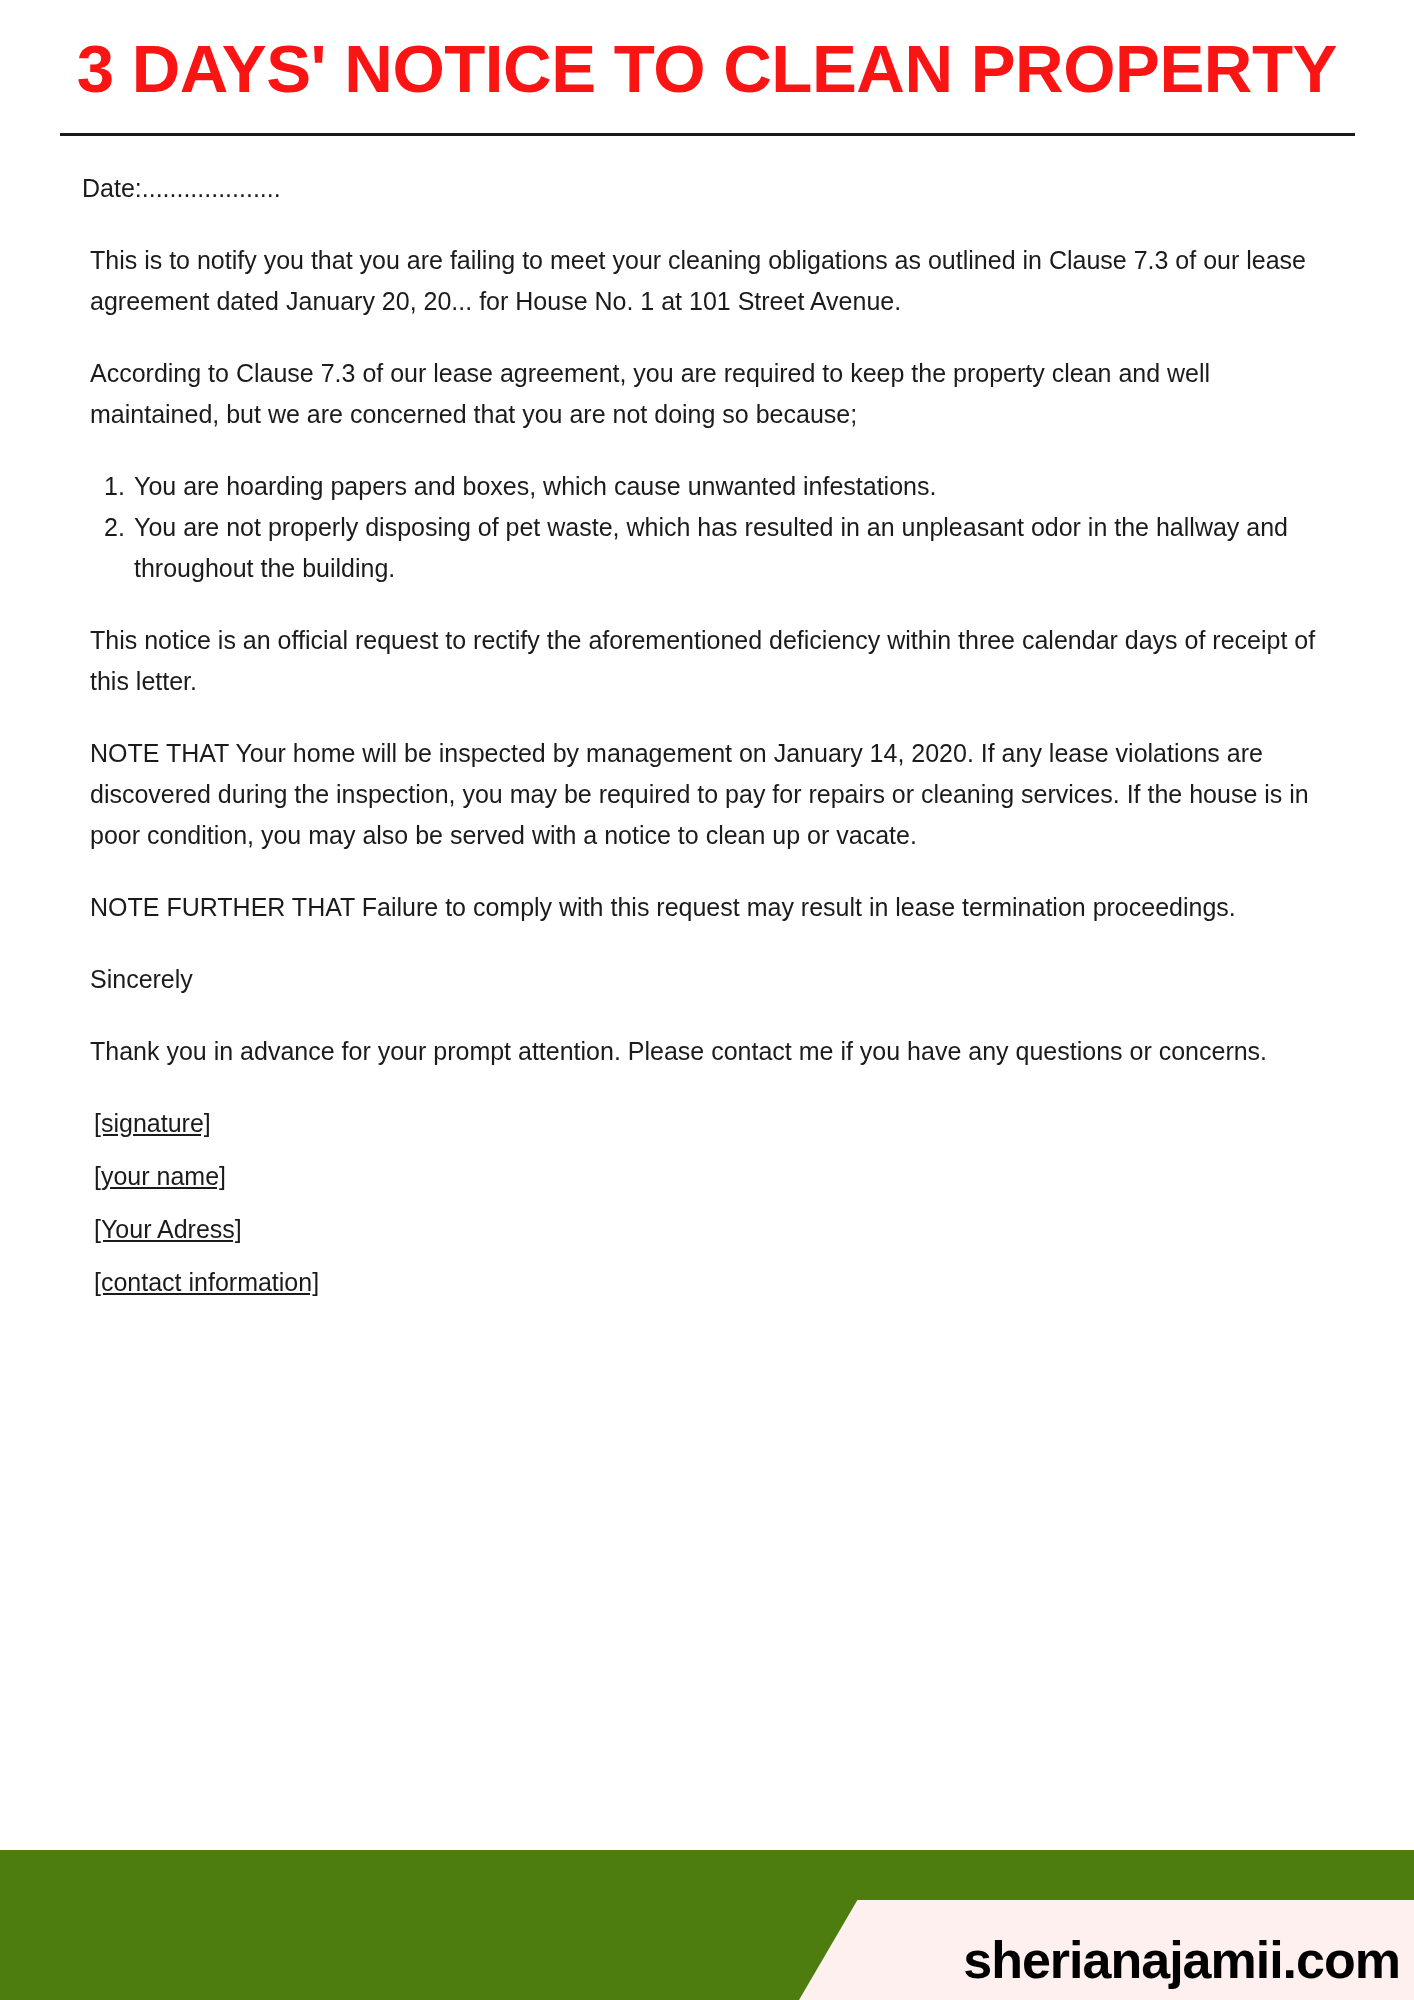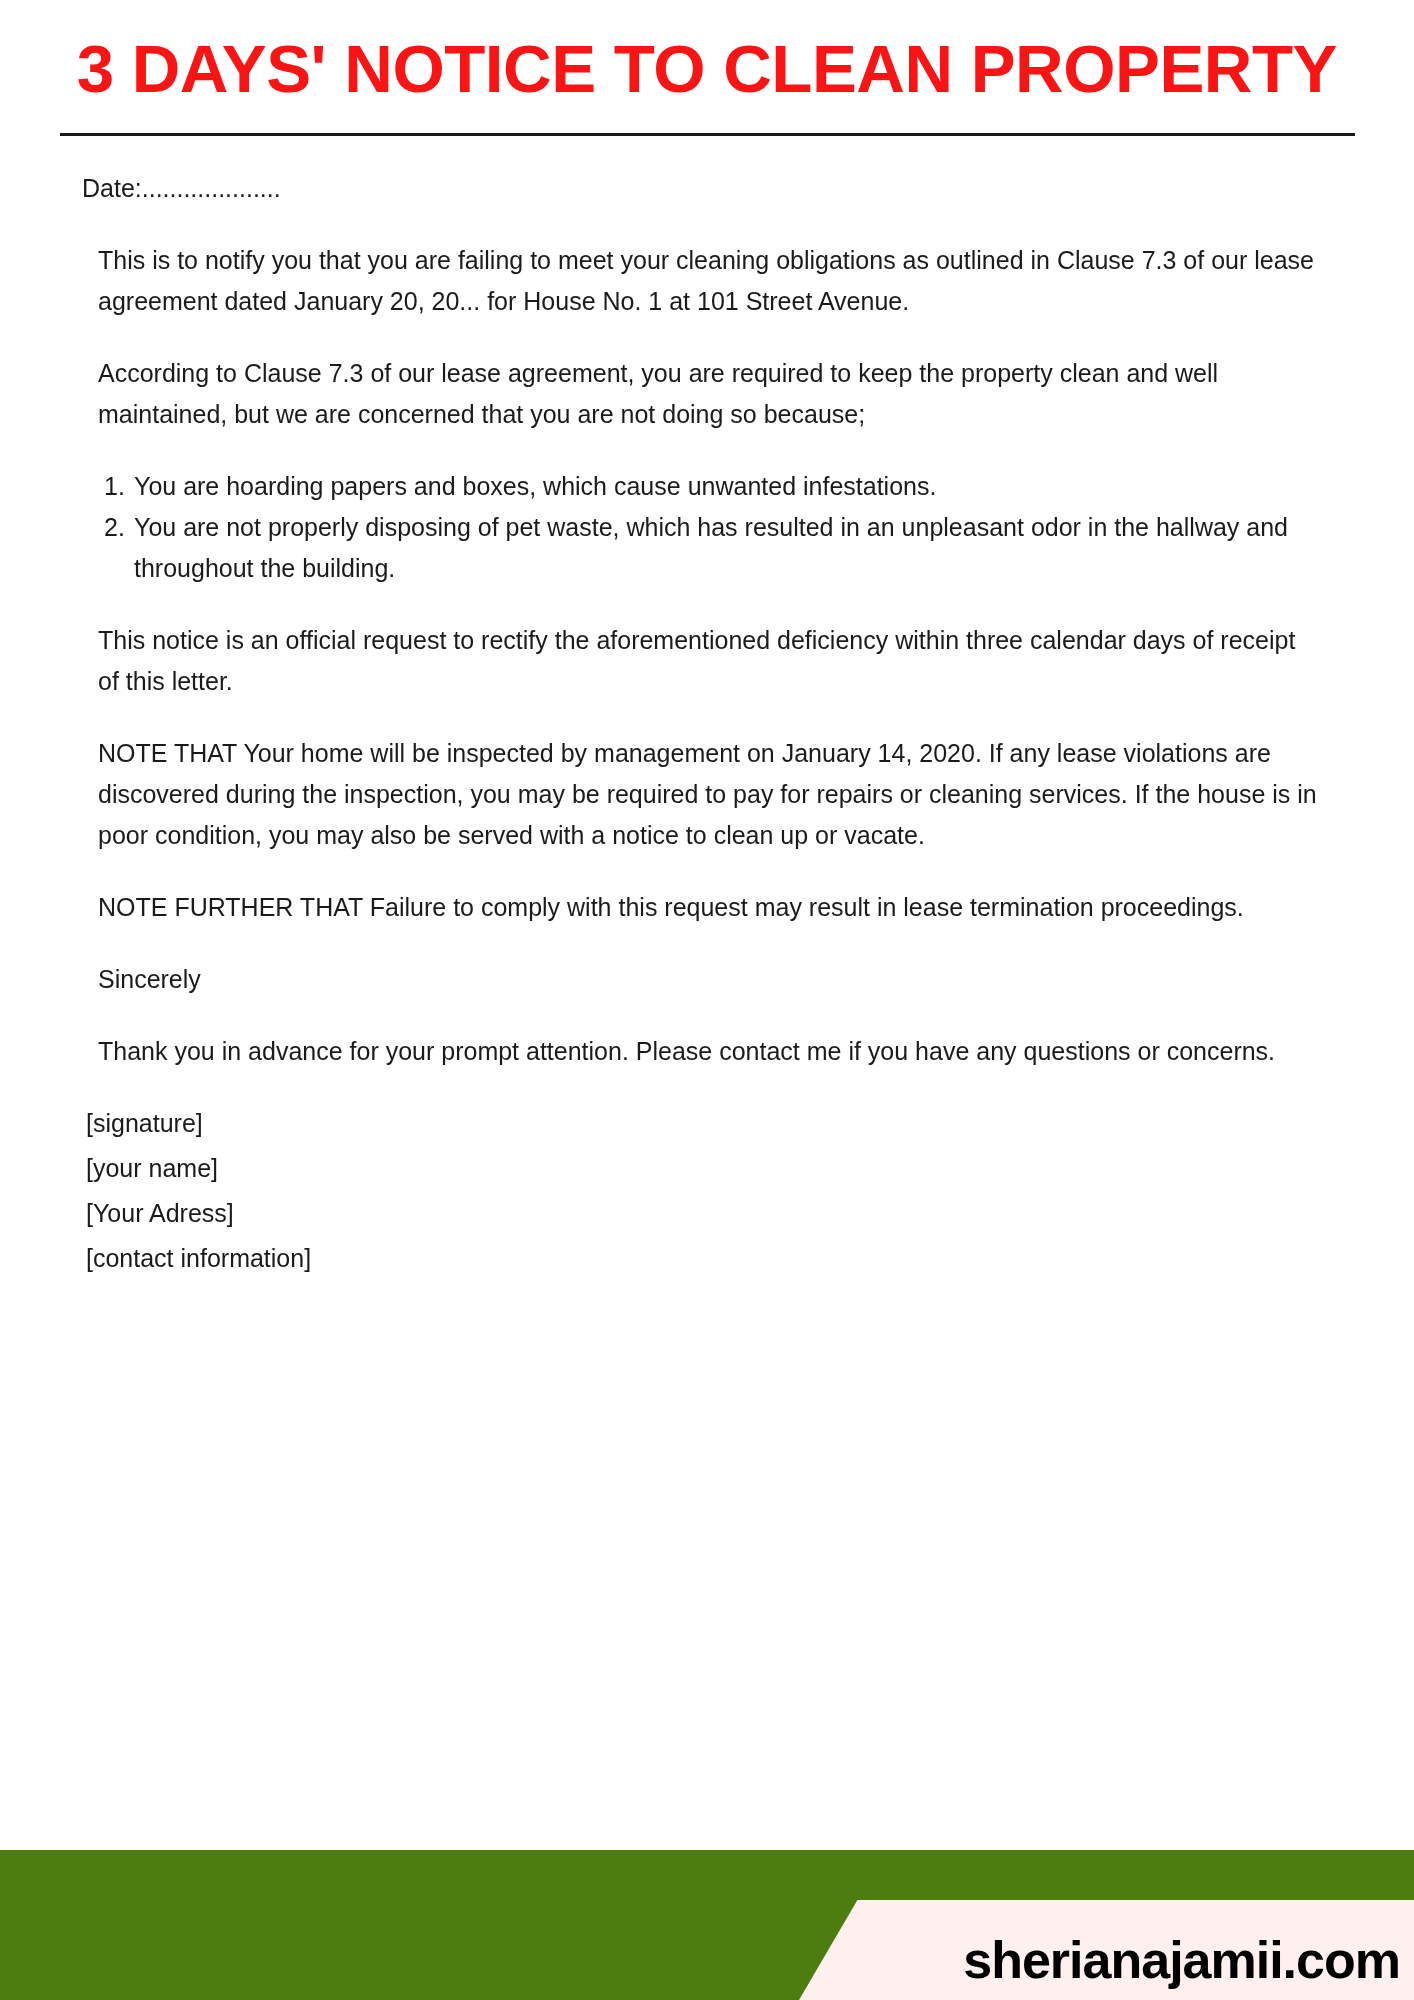--- a/index.html
+++ b/index.html
@@ -53,21 +53,21 @@
     position: absolute;
     top: 168px;
     left: 82px;
     width: 1240px;
     color: #1b1b1b;
     font-size: 25px;
     line-height: 41px;
     font-family: "Liberation Sans", sans-serif;
   }
   .body p {
-    margin: 0 0 31px 16px;
+    margin: 0 0 31px 8px;
   }
   .line-block {
     margin: 0 0 31px 0;
   }
   .line-block div { margin: 0; }
 
   ol.reasons {
     margin: 0 0 31px 0;
     padding: 0;
     list-style: none;
@@ -81,21 +81,21 @@
   }
   ol.reasons li:before {
     content: counter(reason) ".";
     position: absolute;
     left: 22px;
     top: 0;
     width: 30px;
     text-align: left;
   }
 
-  .sig-block div { margin: 4px; }
+  .sig-block div { margin: 12px; text-decoration: underline; }
 
   
   .footer {
     position: absolute;
     left: 0;
     bottom: 0;
     width: 1414px;
     height: 150px;
     background: #4d7c0f;
     overflow: hidden;

